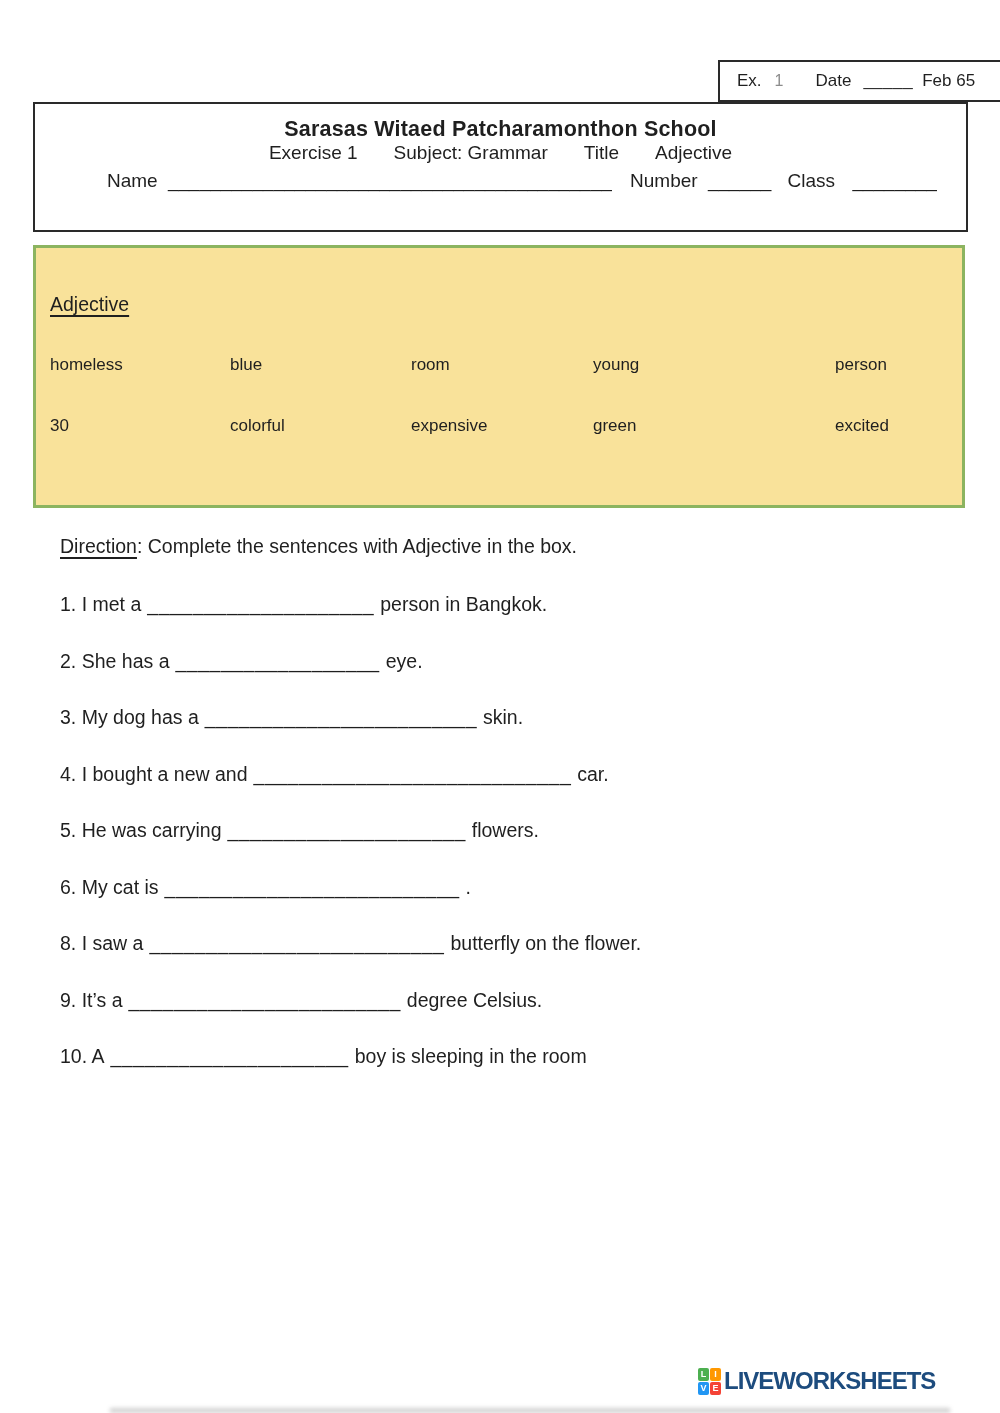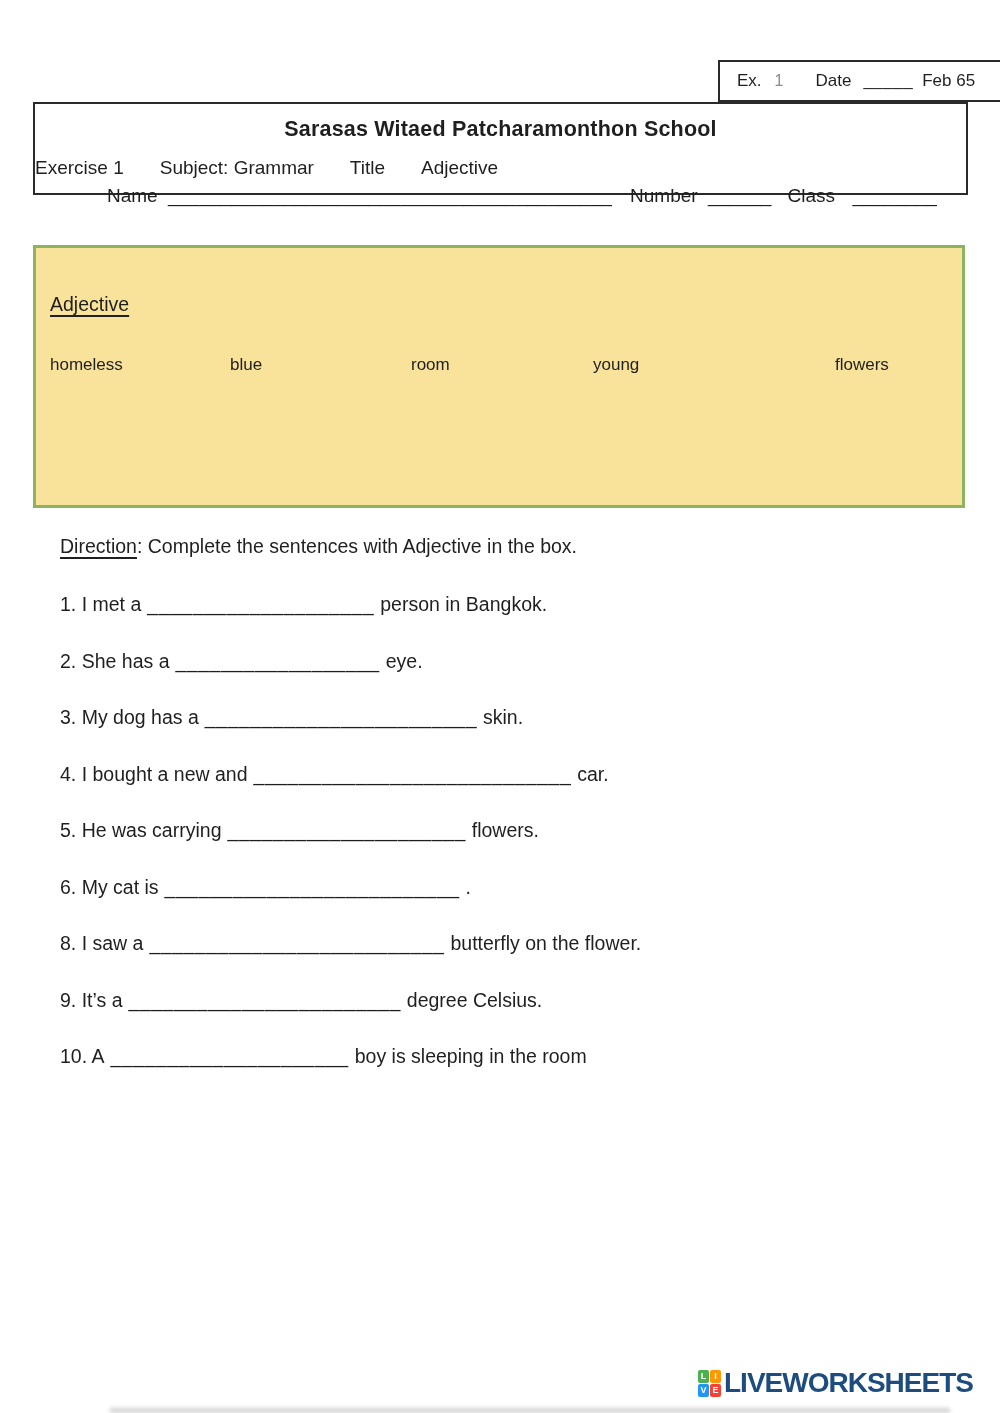--- a/index.html
+++ b/index.html
@@ -22,30 +22,30 @@
     font-size: 17px;
   }
   .ex-box .ex-value { color: var(--muted_gray, #8c8c8c); margin-left: 13px; font-size: 16px; }
   .ex-box .date-label { margin-left: 32px; }
   .ex-box .date-blank { margin-left: 12px; letter-spacing: 0.5px; }
   .ex-box .date-value { margin-left: 9px; }
 
   
   .header-box {
     position: absolute; left: 33px; top: 102px;
-    width: 935px; height: 93px;
+    width: 935px; height: 130px;
     border: 2px solid #2a2a2a;
   }
   .school-title {
     margin-top: 13px; text-align: center;
     font-size: 21.5px; font-weight: bold; letter-spacing: 0.2px;
   }
   .header-line2 {
-    margin-top: 15px;
-    display: flex; 
+    margin-top: 0;
+    display: flex; justify-content: center;
     gap: 36px; font-size: 19px;
   }
   .name-line {
     margin-top: 6px; padding-left: 72px;
     font-size: 19px; white-space: nowrap;
   }
   .name-line .blank { margin: 0 5px; }
   .name-line .number-label { margin-left: 8px; }
   .name-line .class-label { margin-left: 6px; }
   .name-line .class-blank { margin-left: 12px; }
@@ -111,21 +111,21 @@
     display: flex; align-items: center; justify-content: center;
     color: #ffffff; font-size: 9px; font-weight: bold;
     border-radius: 2px;
     font-family: "Liberation Sans", sans-serif;
   }
   .sq-l { background: var(--logo_green, #4CAF50); }
   .sq-i { background: var(--logo_orange, #FF9800); }
   .sq-v { background: var(--logo_blue, #2196F3); }
   .sq-e { background: var(--logo_red, #F44336); }
   .logo-text {
-    font-size: 28px; font-weight: bold;
+    font-size: 24px; font-weight: bold;
     letter-spacing: -1px;
     color: var(--logo_navy, #1D4C7E);
   }
 
   
   .bottom-smudge {
     position: absolute; left: 110px; bottom: 0;
     width: 840px; height: 5px;
     background: #9a9a9a; opacity: 0.45;
     filter: blur(2px);
@@ -162,21 +162,28 @@
 
 <div class="word-box">
   <div>
     <span class="wb-heading">Adjective</span>
   </div>
   <div class="wb-row">
     <span>homeless</span>
     <span>blue</span>
     <span>room</span>
     <span>young</span>
-    <span>flowers</span>
+    <span>person</span>
+  </div>
+  <div class="wb-row">
+    <span>30</span>
+    <span>colorful</span>
+    <span>expensive</span>
+    <span>green</span>
+    <span>excited</span>
   </div>
 </div>
 
 <div class="direction">
   <span class="dir-label">Direction</span><span>: Complete the sentences with Adjective in the box.</span>
 </div>
 
 <div class="sentences">
   <div class="sentence">
     <span>1. I met a</span><span class="blank">____________________</span><span>person in Bangkok.</span>

